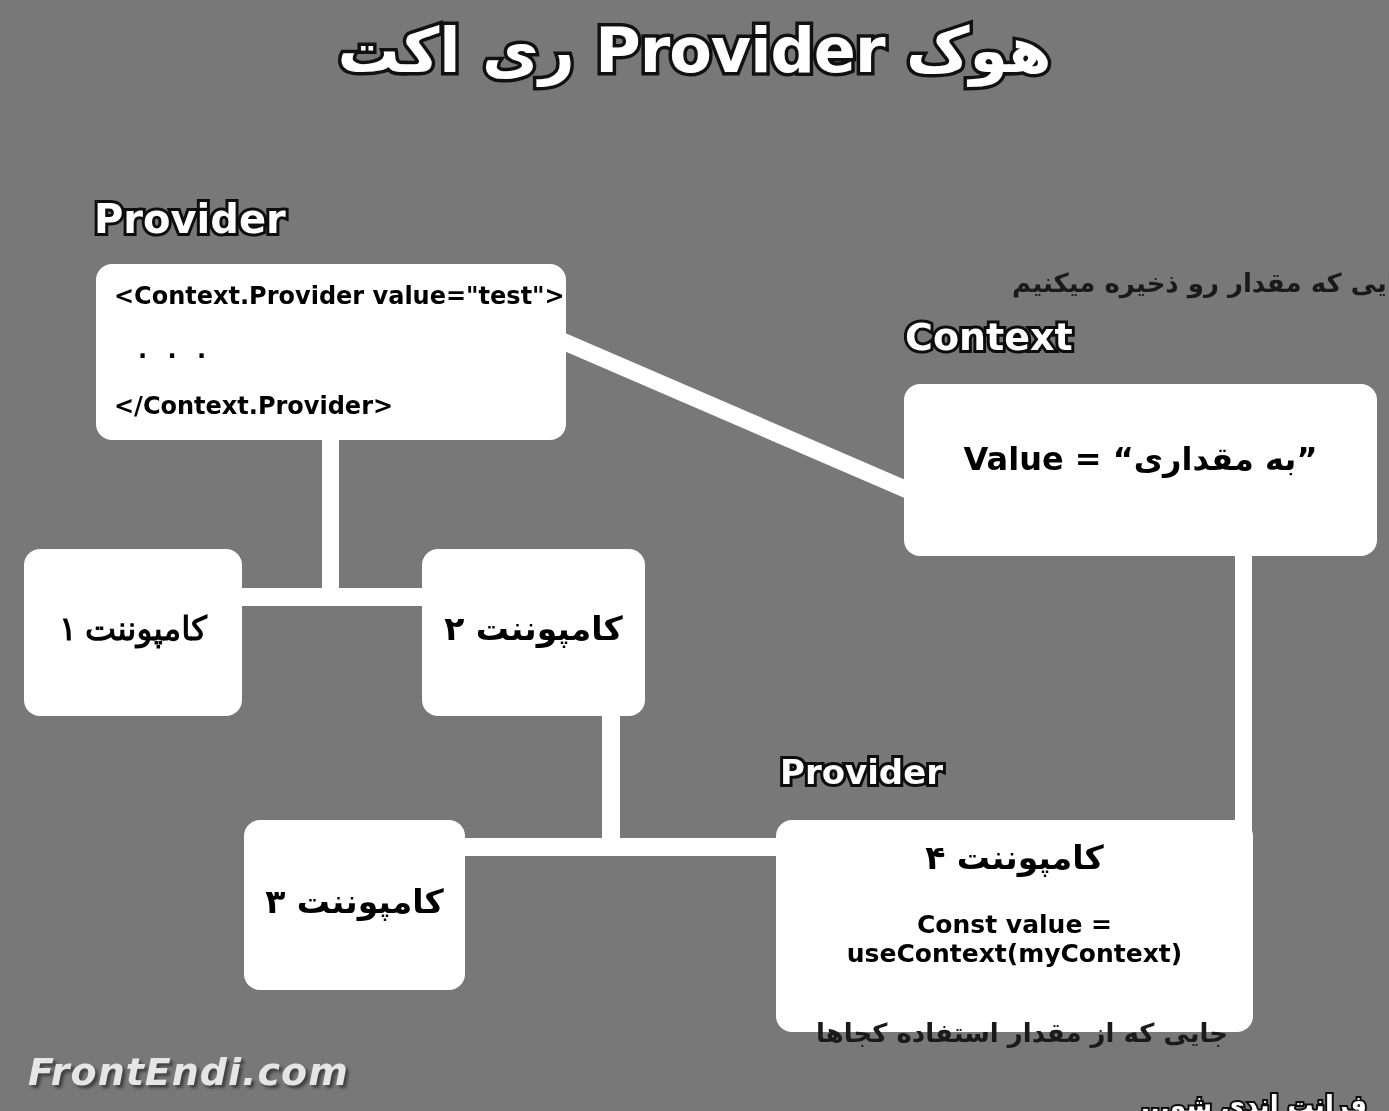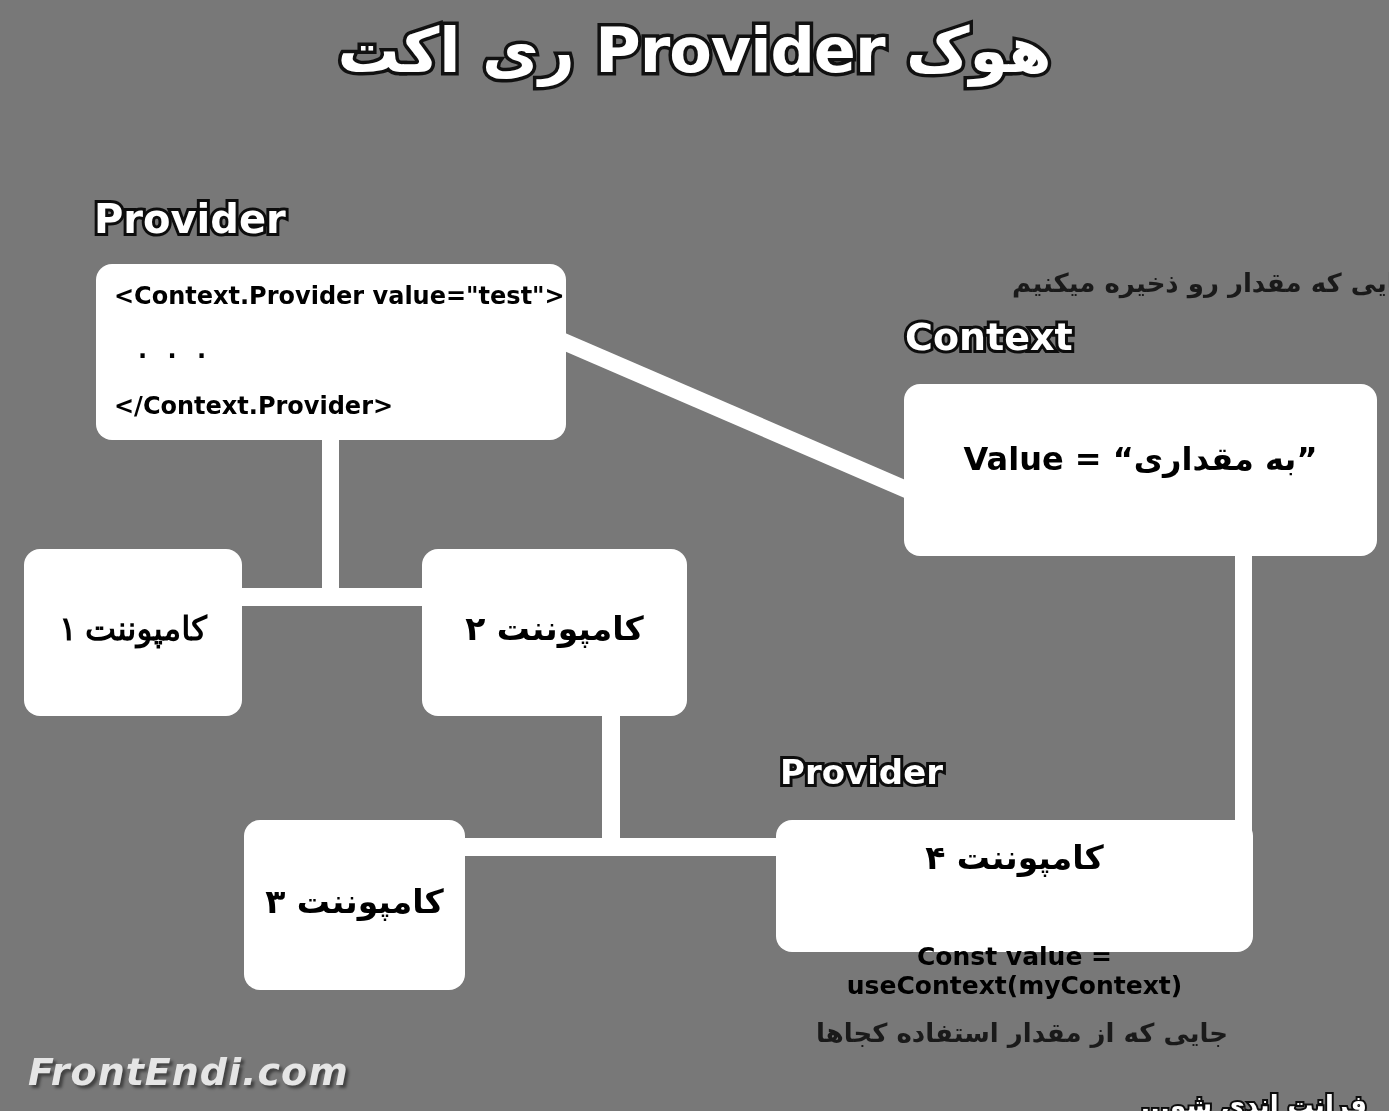--- a/index.html
+++ b/index.html
@@ -162,31 +162,31 @@
   </div>
 
   <div class="box" style="left:904px; top:384px; width:473px; height:172px;">
     <div class="center-label" style="top:56px; font-size:32px; direction:ltr;">Value = “به مقداری”</div>
   </div>
 
   <div class="box" style="left:24px; top:549px; width:218px; height:167px;">
     <div class="center-label" style="top:60px; font-size:33px;font-family:Liberation Serif, serif;">کامپوننت ۱</div>
   </div>
 
-  <div class="box" style="left:422px; top:549px; width:265px; height:167px;">
+  <div class="box" style="left:422px; top:549px; width:223px; height:167px;">
     <div class="center-label" style="top:60px; font-size:33px;">کامپوننت ۲</div>
   </div>
 
   <div class="box" style="left:244px; top:820px; width:221px; height:170px;">
     <div class="center-label" style="top:62px; font-size:33px;">کامپوننت ۳</div>
   </div>
 
-  <div class="box" style="left:776px; top:820px; width:477px; height:132px;">
+  <div class="box" style="left:776px; top:820px; width:477px; height:212px;">
     <div class="center-label" style="top:18px; font-size:33px;">کامپوننت ۴</div>
-    <div class="center-label" style="top:90px; font-size:25px; direction:ltr;margin-top:32px;">Const value = useContext(myContext)</div>
+    <div class="center-label" style="top:90px; font-size:25px; direction:ltr;">Const value = useContext(myContext)</div>
   </div>
 
   <div class="caption" style="left:816px; top:1018px; font-size:26px;">جایی که از مقدار استفاده کجاها</div>
 
   <div class="brand">FrontEndi.com</div>
   <div class="brand-fa">فرانت اندی شو...</div>
 
 </div>
 
 </body></html>

